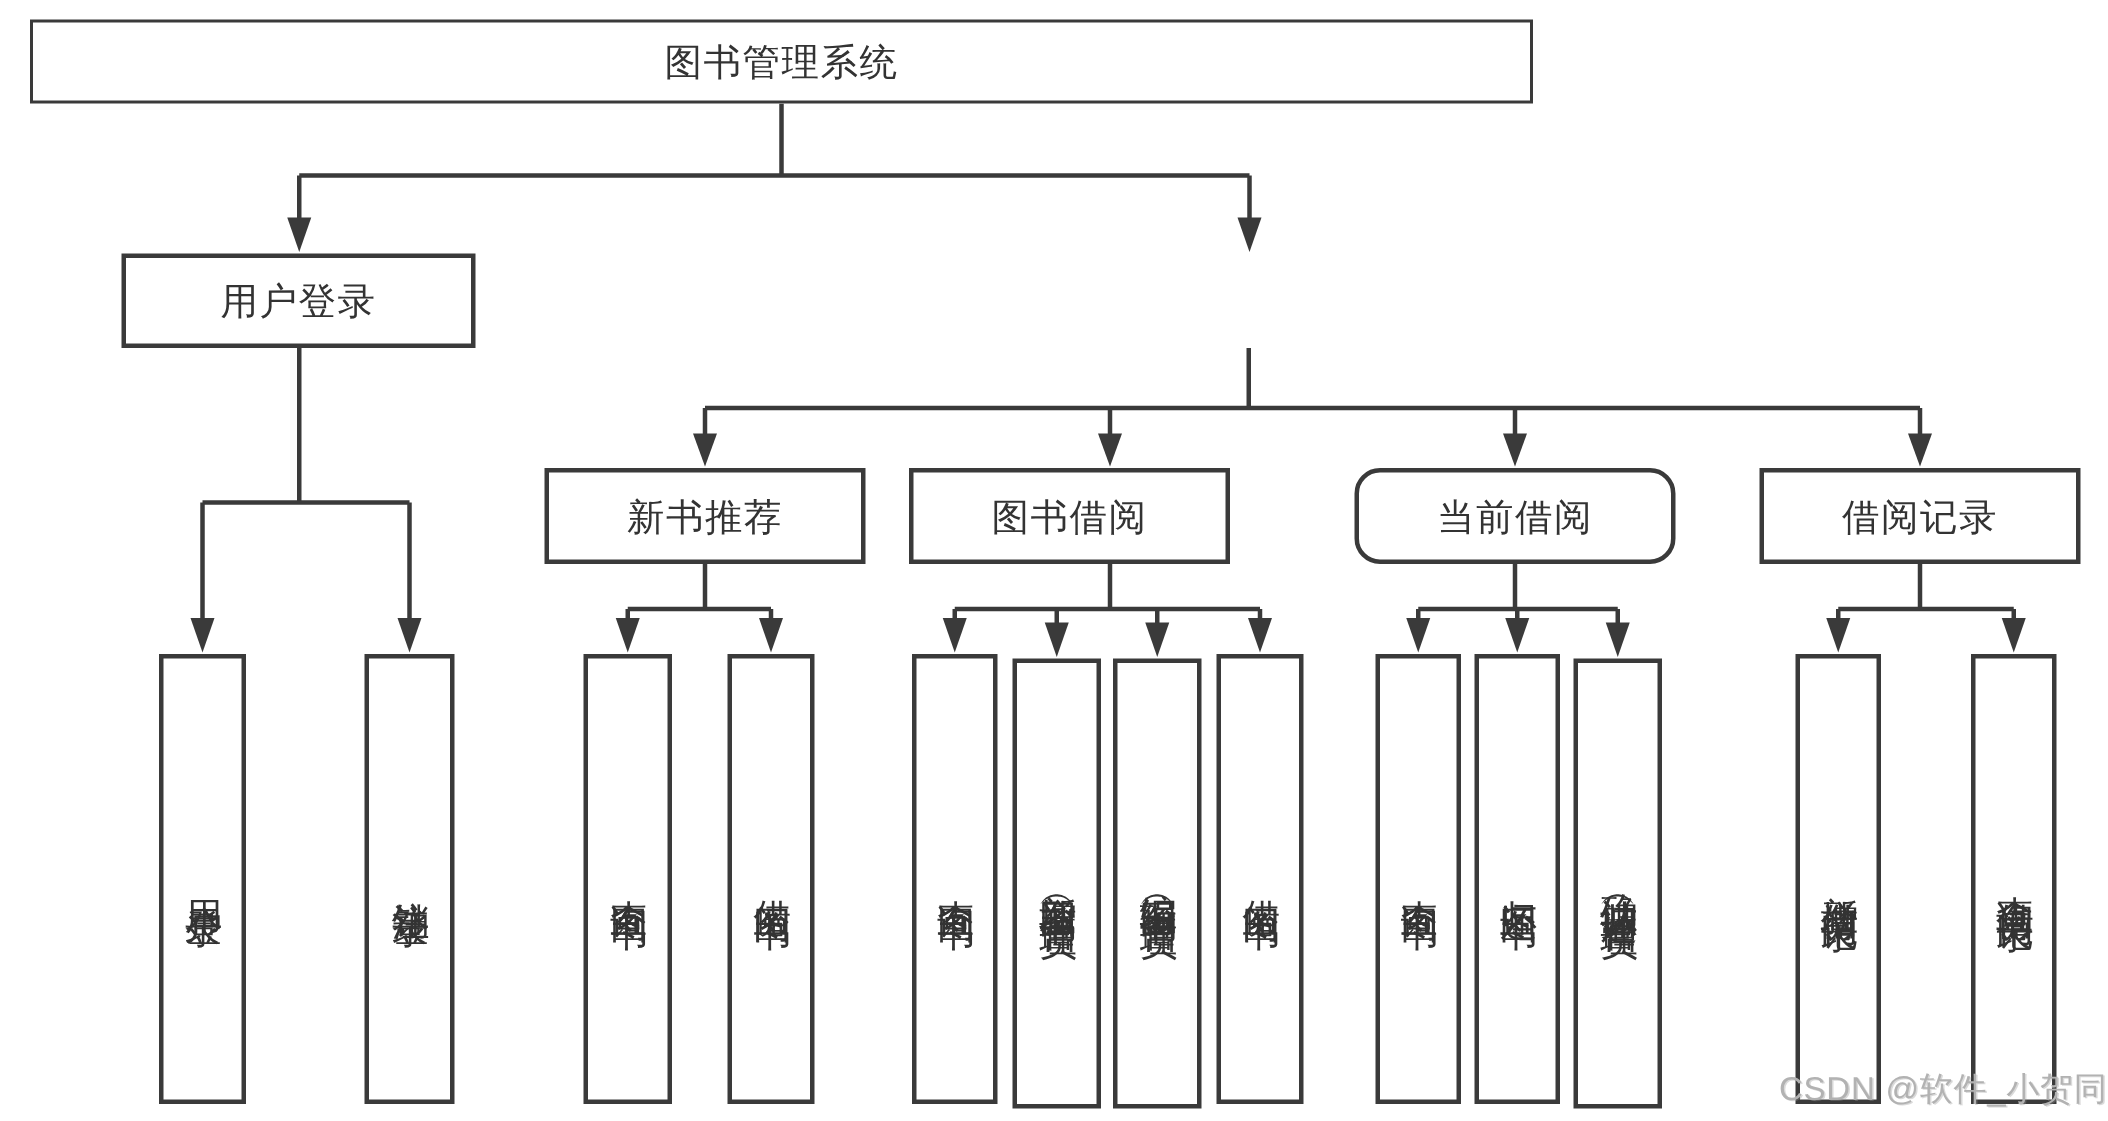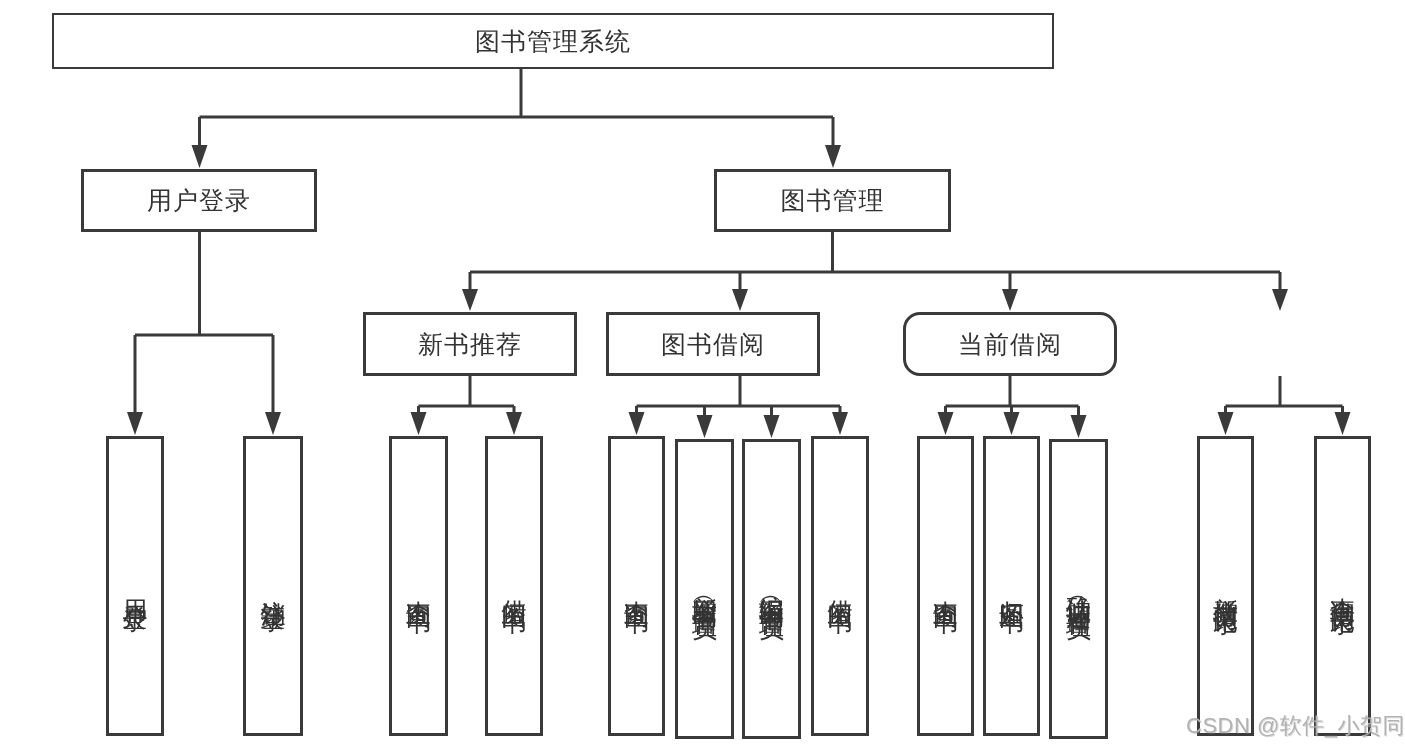--- a/index.html
+++ b/index.html
@@ -15,21 +15,21 @@
   .box{
     position:absolute;
     box-sizing:border-box;
     border:3px solid #3a3a3a;
     background:#ffffff;
     display:flex;
     align-items:center;
     justify-content:center;
     z-index:2;
   }
-  .root-box{border-width:2px;margin-left:32px;}
+  .root-box{border-width:2px;}
   .hlabel{
     font-size:25px;
     letter-spacing:1px;
     color:#333333;
     white-space:nowrap;
   }
   .vlabel{
     writing-mode:vertical-rl;
     text-orientation:mixed;
     font-size:25px;
@@ -127,32 +127,32 @@
     </g>
   </svg>
 
   <div class="box root-box" style="left:20px;top:13px;width:1002px;height:56px;">
     <span class="hlabel">图书管理系统</span>
   </div>
 
   <div class="box" style="left:81px;top:169px;width:236px;height:63px;">
     <span class="hlabel">用户登录</span>
   </div>
-  <div class="box" style="left:714px;top:169px;width:237px;height:63px;">
-    <span class="hlabel">图书管理</span>
-  </div>
 
   <div class="box" style="left:363px;top:312px;width:214px;height:64px;">
     <span class="hlabel">新书推荐</span>
   </div>
   <div class="box" style="left:606px;top:312px;width:214px;height:64px;">
     <span class="hlabel">图书借阅</span>
   </div>
   <div class="box" style="left:903px;top:312px;width:214px;height:64px;border-radius:17px;">
     <span class="hlabel">当前借阅</span>
+  </div>
+  <div class="box" style="left:1173px;top:312px;width:214px;height:64px;">
+    <span class="hlabel">借阅记录</span>
   </div>
 
   <div class="box" style="left:106px;top:436px;width:58px;height:300px;">
     <span class="vlabel">用户登录</span>
   </div>
   <div class="box" style="left:243px;top:436px;width:60px;height:300px;">
     <span class="vlabel">注销登录</span>
   </div>
   <div class="box" style="left:389px;top:436px;width:59px;height:300px;">
     <span class="vlabel">查询图书</span>

